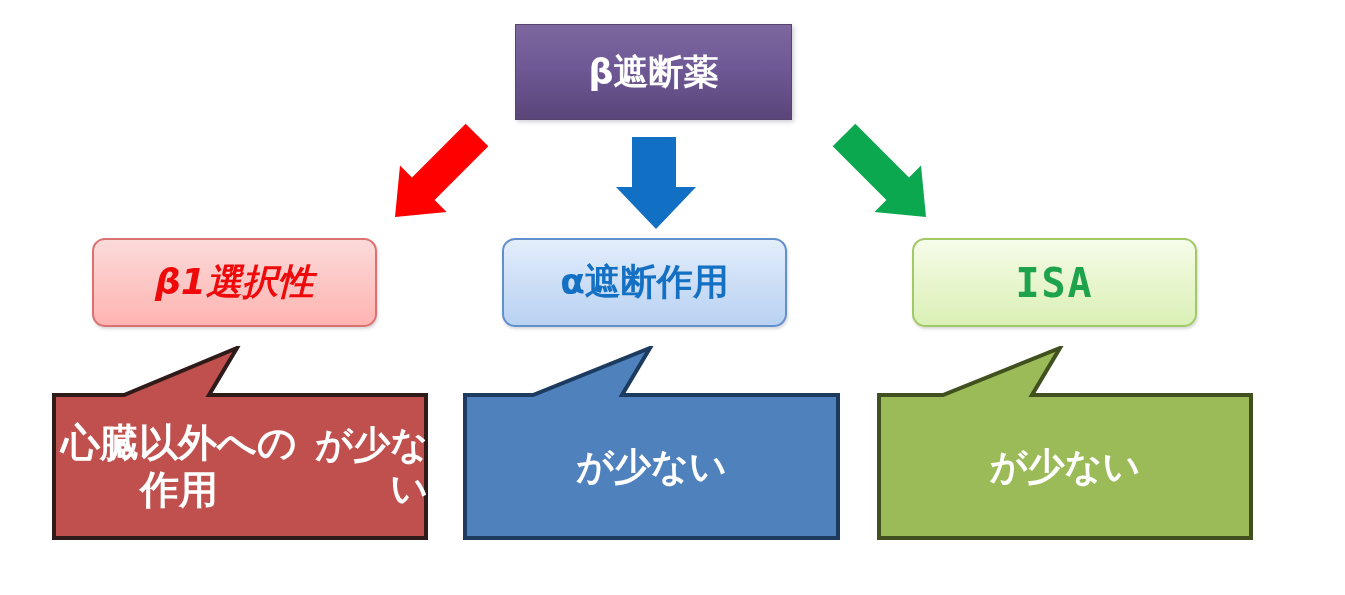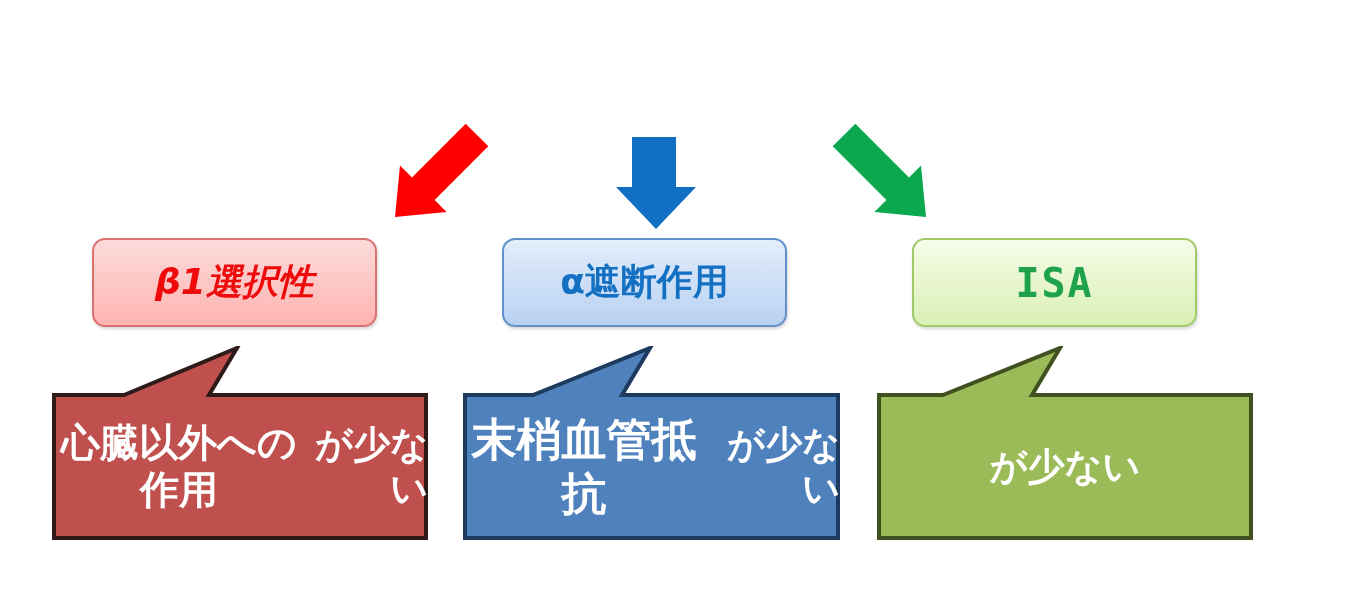--- a/index.html
+++ b/index.html
@@ -101,20 +101,23 @@
   .callout.red-c   .line1 { font-size: 39px; }
   .callout.blue-c  .line1 { font-size: 45px; }
   .callout.green-c .line1 { font-size: 43px; }
   .callout .line2 { font-size: 37px; text-align: right; }
 </style>
 </head>
 <body>
 
 <div class="canvas">
 
+  <div class="node root">
+    <span>β遮断薬</span>
+  </div>
 
   <svg class="arrow left" viewBox="0 0 101 94">
     <polygon points="6,94 57.6,89 45.6,77 99.3,23.3 76.7,0.7 23,54.4 11,42.4" fill="#fe0000"></polygon>
   </svg>
   <svg class="arrow down" viewBox="0 0 80 92">
     <polygon points="16,0 60,0 60,50 80,50 40,92 0,50 16,50" fill="#1170c3"></polygon>
   </svg>
   <svg class="arrow right" viewBox="0 0 101 94">
     <polygon points="95,94 43.4,89 55.4,77 1.7,23.3 24.3,0.7 78,54.4 90,42.4" fill="#0ba84f"></polygon>
   </svg>
@@ -137,21 +140,20 @@
       <span class="line1">心臓以外への作用</span>
       <span class="line2">が少ない</span>
     </div>
   </div>
 
   <div class="callout blue-c" style="left:463px;">
     <svg class="bubble" viewBox="0 0 377 194">
       <polygon points="2,49 70,49 187,2 159,49 375,49 375,192 2,192" fill="#4f81bd" stroke="#1d3a5f" stroke-width="4" stroke-linejoin="miter"></polygon>
     </svg>
     <div class="text">
-      <span class="line1">末梢血管抵抗</span>
       <span class="line2">が少ない</span>
     </div>
   </div>
 
   <div class="callout green-c" style="left:877px;">
     <svg class="bubble" viewBox="0 0 376 194">
       <polygon points="2,49 66,49 183,2 155,49 374,49 374,192 2,192" fill="#9bbb59" stroke="#41501f" stroke-width="4" stroke-linejoin="miter"></polygon>
     </svg>
     <div class="text">
       <span class="line2">が少ない</span>

